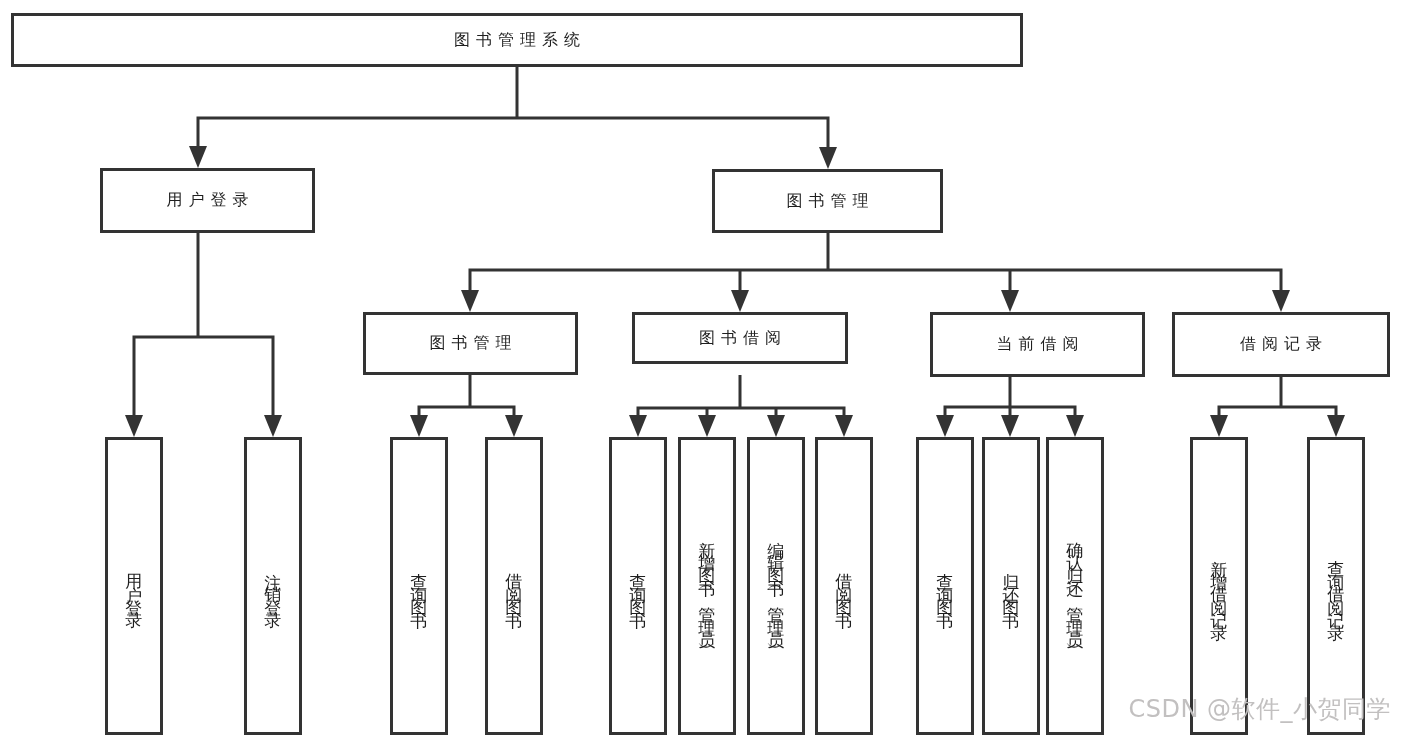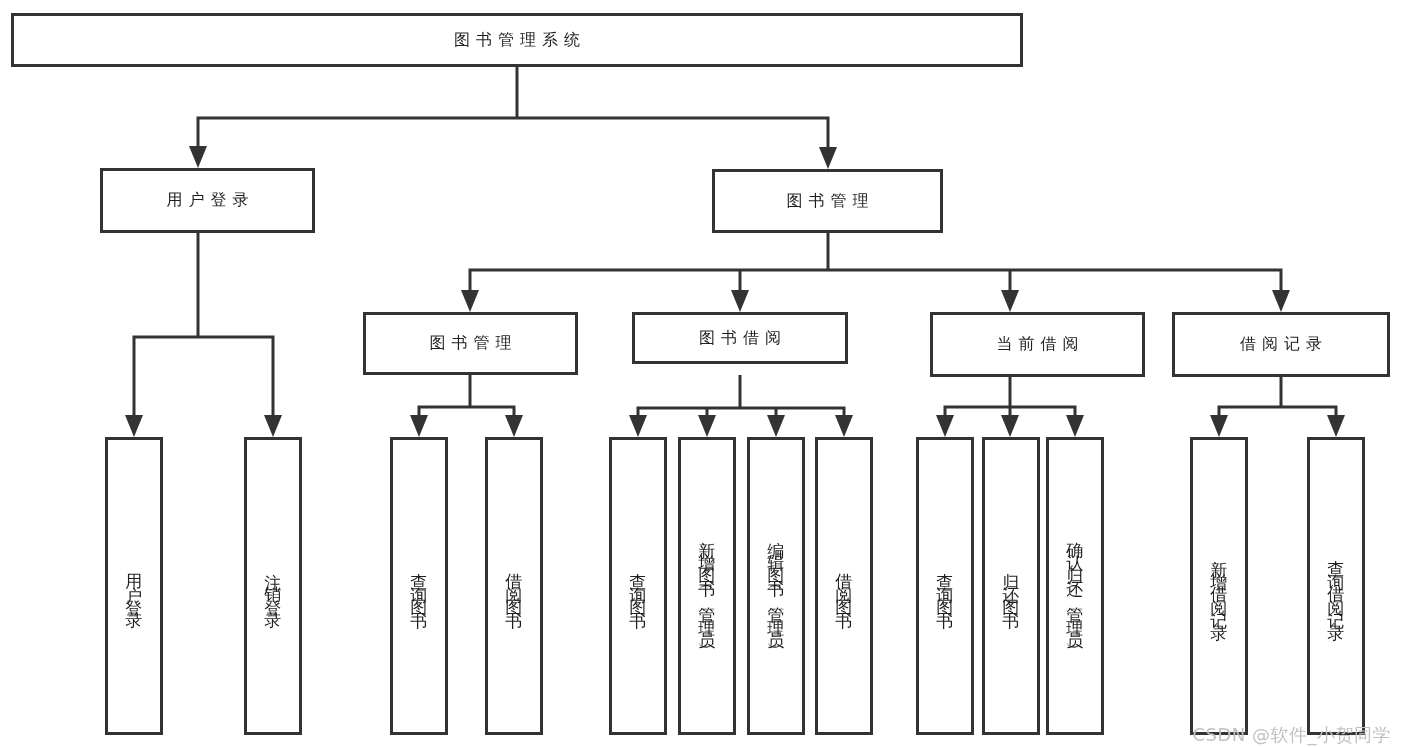--- a/index.html
+++ b/index.html
@@ -51,22 +51,22 @@
     writing-mode: vertical-rl;
     text-orientation: mixed;
     font-size: 17px;
     line-height: 1.1;
     letter-spacing: 13px;
     white-space: nowrap;
   }
   .watermark {
     position: absolute;
     right: 14px;
-    bottom: 0;
-    font-size: 18px;
+    bottom: 22px;
+    font-size: 24px;
     letter-spacing: 0.5px;
     color: var(--watermark, #c2c0c0);
     white-space: nowrap;
   }
 </style>
 </head>
 <body>
 
 <div id="canvas">
 

